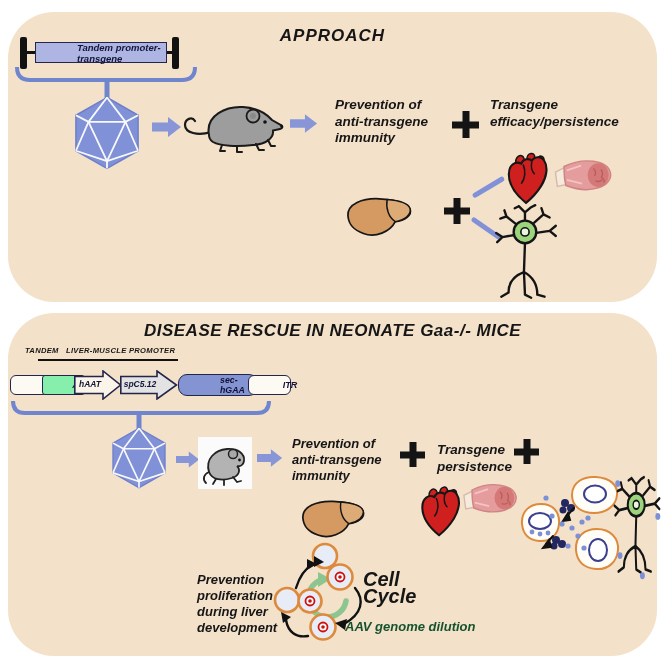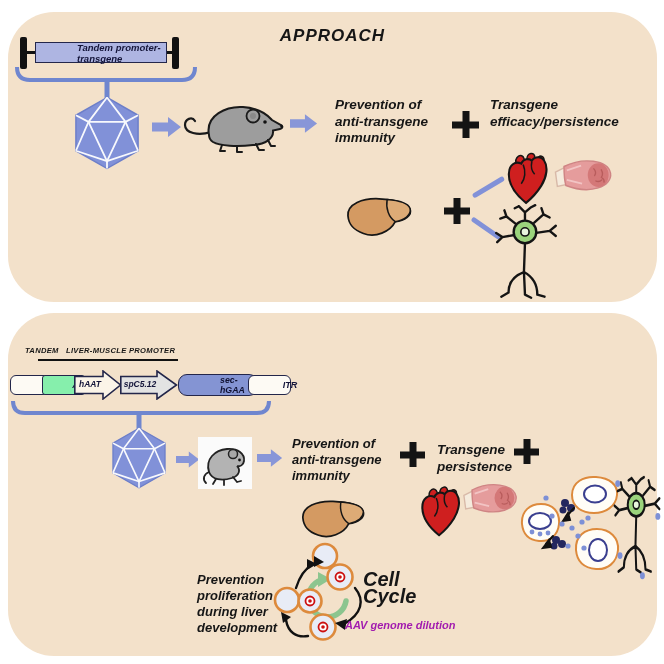--- a/index.html
+++ b/index.html
@@ -121,20 +121,21 @@
         <path d="M34,40 L33,68"></path>
         <path d="M33,68 C22,72 18,80 18,88 M18,88 L11,92 M33,68 L34,90 M34,90 L40,93 M33,68 C44,74 46,82 46,90 M46,90 L53,92"></path>
       </g>
       <circle cx="34" cy="29" r="11" fill="#9bd47c" stroke="#141414" stroke-width="2.3"></circle>
       <circle cx="34" cy="29" r="4" fill="#e8f6dd" stroke="#141414" stroke-width="1.6"></circle>
     </svg>
   </section>
 
   <section class="panel" id="panel2">
 
+    <div class="t panel-title" style="top:8px;letter-spacing:0.5px;">DISEASE RESCUE IN NEONATE Gaa-/- MICE</div>
 
     <div class="t construct-note" style="left:17px;top:33px;font-size:7.6px;letter-spacing:0.3px;">TANDEM   LIVER-MUSCLE PROMOTER</div>
     <div class="abs" style="left:30px;top:46px;width:140px;height:2px;background:#111;"></div>
 
     <div class="cbox" style="left:2px;top:62px;width:30px;height:20px;background:#fdfaf4;border-radius:6px;font-size:9px;">
       <span>ITR</span>
     </div>
     <div class="cbox" style="left:34px;top:62px;width:30px;height:20px;background:#86efac;border-radius:3px;font-size:9px;align-items:center;">
       <span>ApoE</span>
     </div>
@@ -316,15 +317,15 @@
       <span>proliferation</span>
       <span>during liver</span>
       <span>development</span>
     </div>
 
     <div class="t lines" style="left:355px;top:258px;font-size:20px;line-height:17px;z-index:2;">
       <span>Cell</span>
       <span>Cycle</span>
     </div>
 
-    <div class="t" style="left:337px;top:306px;font-size:11px;color:#a21caf;z-index:2;">AAV genome dilution</div>
+    <div class="t" style="left:337px;top:306px;font-size:13px;color:#14532d;z-index:2;">AAV genome dilution</div>
   </section>
 </div>
 
 </body></html>

